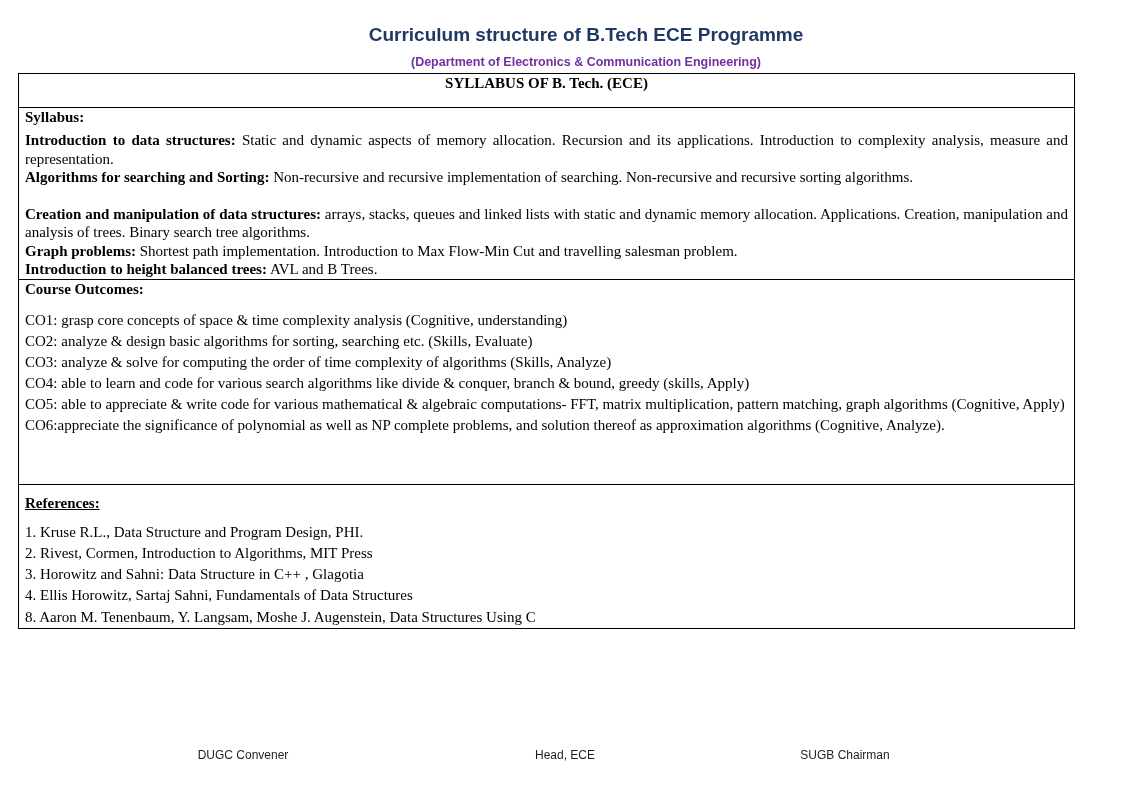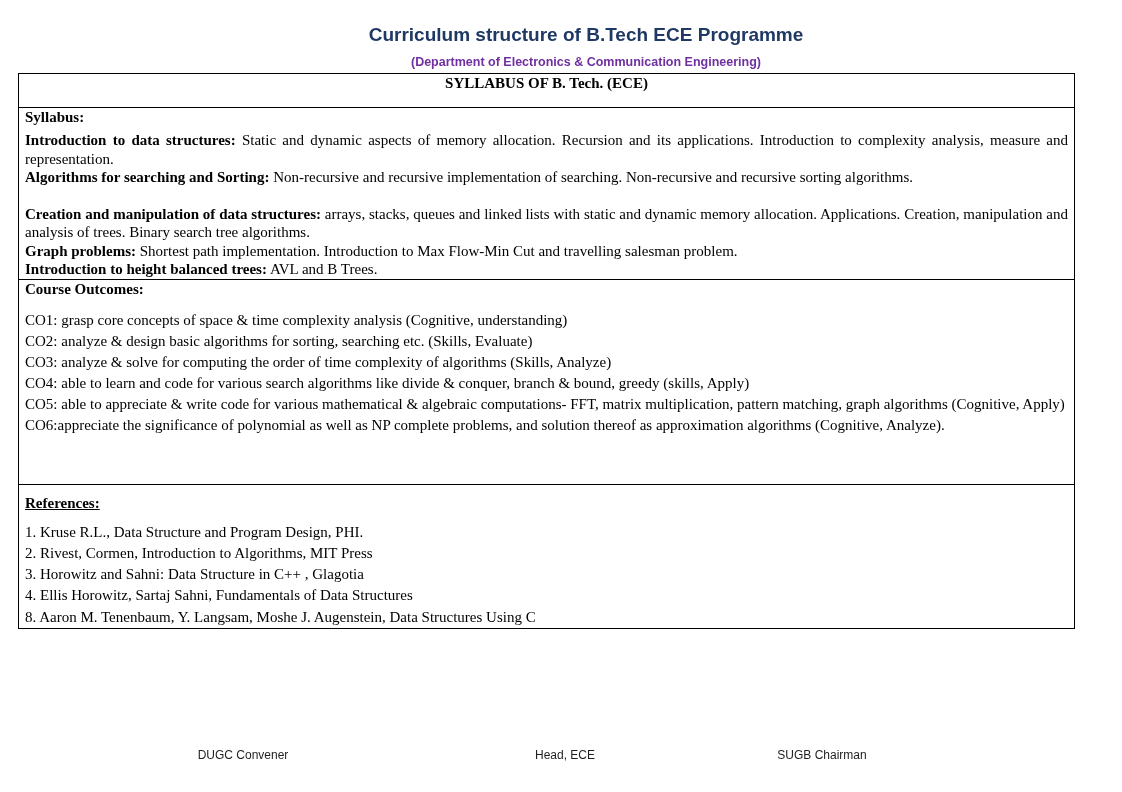--- a/index.html
+++ b/index.html
@@ -91,21 +91,21 @@
     left: 0;
     width: 1122px;
     height: 20px;
     font-family: "Liberation Sans", sans-serif;
     font-size: 12px;
     color: #1f1f1f;
   }
   .footer .sig { position: absolute; transform: translateX(-50%); white-space: nowrap; }
   .sig-1 { left: 243px; }
   .sig-2 { left: 565px; }
-  .sig-3 { left: 822px; }
+  .sig-3 { left: 845px; }
 </style>
 </head>
 <body>
 
 <div class="heading-block">
   <div class="page-title">Curriculum structure of B.Tech ECE Programme</div>
   <div class="page-subtitle">(Department of Electronics &amp; Communication Engineering)</div>
 </div>
 
 <table class="syllabus-table">

